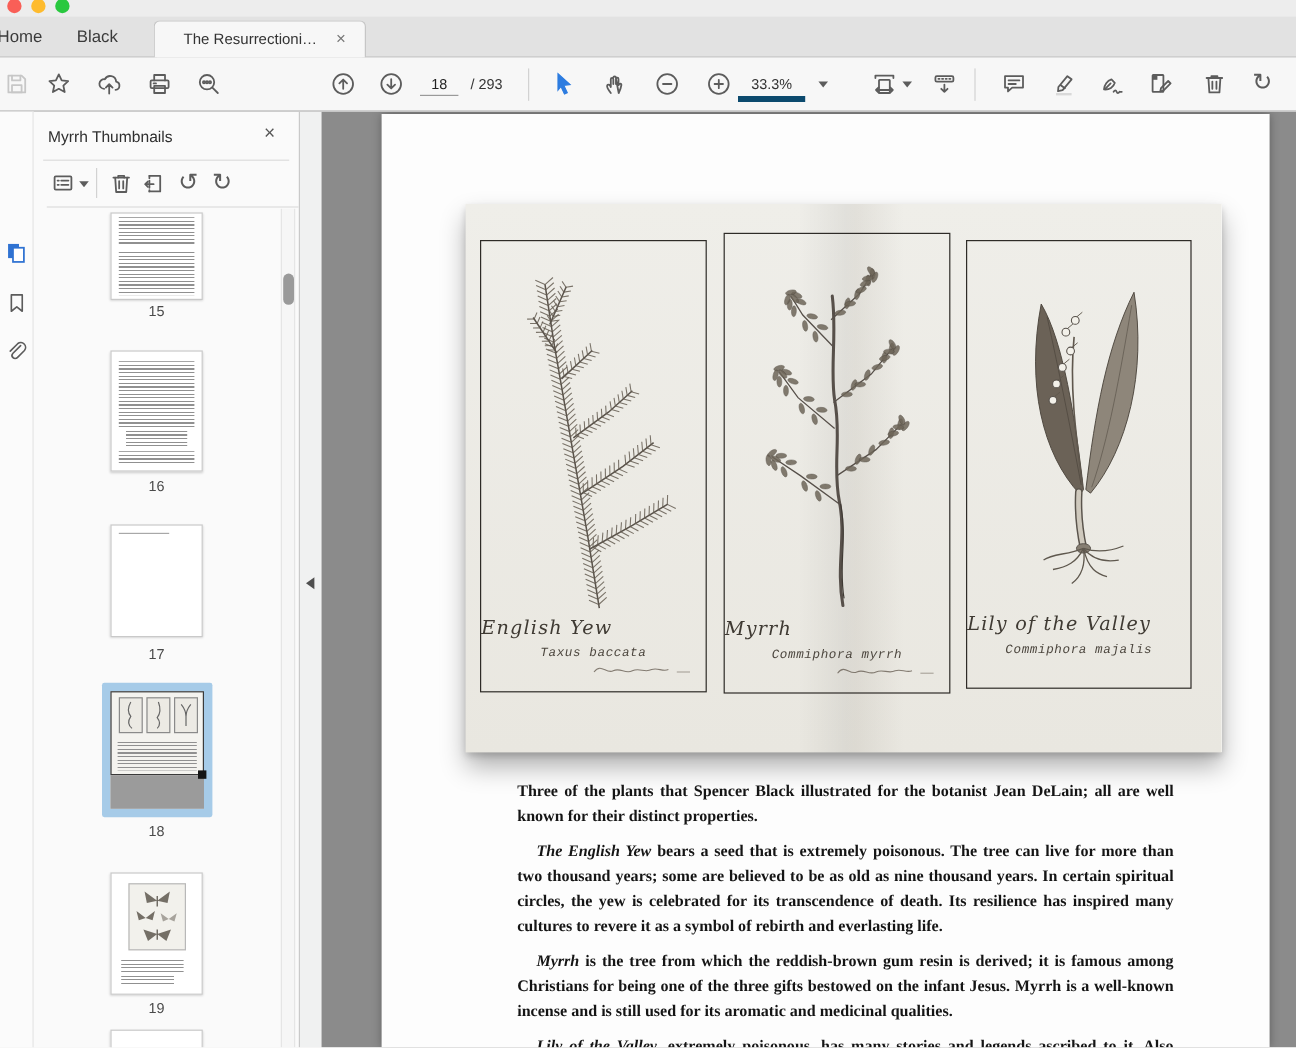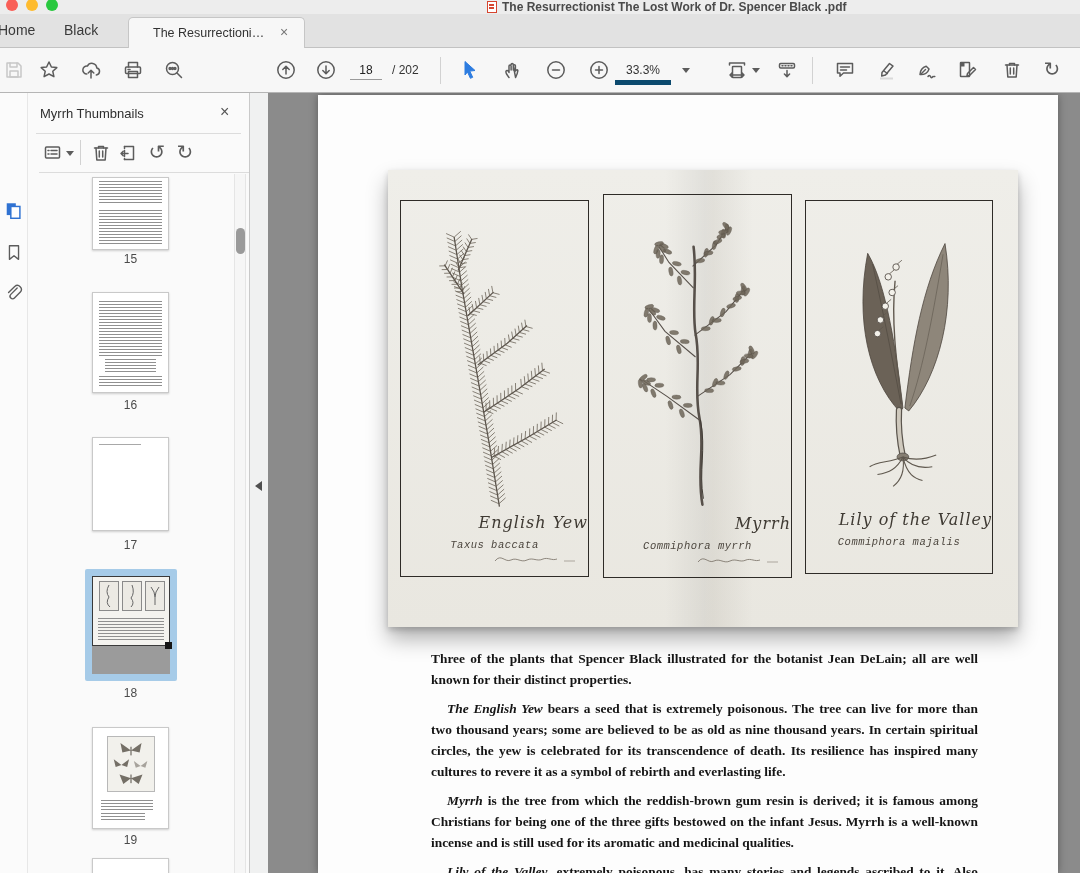--- a/index.html
+++ b/index.html
@@ -59,42 +59,38 @@
   #collapse-arrow { left:5px; top:388px; width:0; height:0; border-top:5px solid transparent; border-bottom:5px solid transparent; border-right:7px solid #4f4f4f; }
 
   
   #docarea { left:268px; top:93px; width:812px; height:780px; background:#8b8b8b; overflow:hidden; }
   #docpage { position:absolute; left:50px; top:2px; width:740px; height:778px; background:#fdfdfd; box-shadow:0 0 8px rgba(0,0,0,.35); }
 
   #plate { position:absolute; left:70px; top:75px; width:630px; height:457px; background:linear-gradient(180deg,#efeee9,#e9e7e0); box-shadow:0 12px 20px rgba(0,0,0,.30),0 3px 6px rgba(0,0,0,.18); }
   #plate-fold { position:absolute; left:44%; top:0; width:14%; height:100%; background:linear-gradient(90deg,rgba(0,0,0,0) 0%,rgba(0,0,0,0.06) 45%,rgba(110,100,85,0.10) 55%,rgba(0,0,0,0) 100%); }
   .panel { position:absolute; border:1.5px solid #2e2b27; }
   .panel svg.art { position:absolute; left:0; top:6px; width:100%; height:310px; }
-  .cap-title { position:absolute; left:0; bottom:44px; width:100%; text-align:right; font-family:"DejaVu Serif",serif; font-style:italic; font-size:16px; color:#3f3a33; letter-spacing:1px; }
+  .cap-title { position:absolute; left:0; bottom:44px; width:100%; text-align:left; font-family:"DejaVu Serif",serif; font-style:italic; font-size:16px; color:#3f3a33; letter-spacing:1px; }
   .cap-latin { position:absolute; left:0; bottom:25px; width:100%; text-align:center; font-family:Liberation Mono, monospace; font-style:italic; font-size:10.5px; color:#4c463e; letter-spacing:0.5px; }
   .cap-sig { position:absolute; right:10px; bottom:7px; opacity:.8; }
 
   #bodytext { position:absolute; left:109px; top:553px; width:551px; font-family:"Liberation Serif",serif; font-size:13.4px; font-weight:700; line-height:21.3px; color:#151515; text-align:justify; }
   #bodytext p { margin:0 0 7px 4px; }
   #bodytext p.ind { text-indent:16px; }
   #bodytext .lead { font-style:italic; }
 </style>
 </head>
 <body>
 
 <div id="app">
 
   <div id="titlebar" class="abs">
     <span class="tl abs" style="left:6px;background:#f95f57"></span>
     <span class="tl abs" style="left:26px;background:#febb2e"></span>
     <span class="tl abs" style="left:46px;background:#29c83f"></span>
-    <div id="title-group" class="abs">
-      <span id="pdficon"></span>
-      <span id="wintitle">The Resurrectionist The Lost Work of Dr. Spencer Black .pdf</span>
-    </div>
   </div>
 
   <div id="tabbar" class="abs">
     <span class="tabtxt abs" style="left:-2px">Home</span>
     <span class="tabtxt abs" style="left:64px">Black</span>
     <div id="doc-tab" class="abs">
       <span id="doc-tab-label" class="abs">The Resurrectioni…</span>
       <span id="tab-close" class="abs">×</span>
     </div>
   </div>
@@ -144,21 +140,21 @@
             <path d="M11,15 V7.5 M7.8,10.5 L11,7.3 l3.2,3.2"></path>
           </g>
         </svg></span>
     <span class="tbi abs" style="left:315px"><svg class="ig" viewBox="0 0 22 22">
           <g>
             <circle cx="11" cy="11" r="8.2"></circle>
             <path d="M11,7 v7.5 M7.8,11.5 L11,14.7 l3.2,-3.2"></path>
           </g>
         </svg></span>
     <input id="page-input" class="abs" value="18" style="">
-    <span id="page-total" class="abs">/ 202</span>
+    <span id="page-total" class="abs">/ 293</span>
 
     <span class="vsep abs" style="left:440px"></span>
 
     <span class="tbi abs" style="left:459px"><svg viewBox="0 0 22 22">
           <path fill="#2d7ce0" stroke="#2d7ce0" stroke-width="1" d="M6,2.5 L16,11.5 l-5.2,0.6 2.9,6.2 -2.3,1 -2.9,-6.3 -2.5,3 z"></path>
         </svg></span>
     <span class="tbi abs" style="left:501px"><svg class="ig" viewBox="0 0 22 22">
           <g>
             <path d="M8,18.5 C6,16 4.5,13.5 5,12.2 c0.4,-1 1.7,-1 2.3,0 l0.7,1.3 V7 c0,-1.5 2.1,-1.5 2.1,0 v4 m0,-5.3 c0,-1.5 2.2,-1.5 2.2,0 V11 m0,-4.2 c0,-1.4 2.1,-1.4 2.1,0 V12 c1.2,-1.8 2.6,-1.6 2.4,0 c-0.2,1.8 -1,4 -2.2,6.5 z"></path>
           </g>

